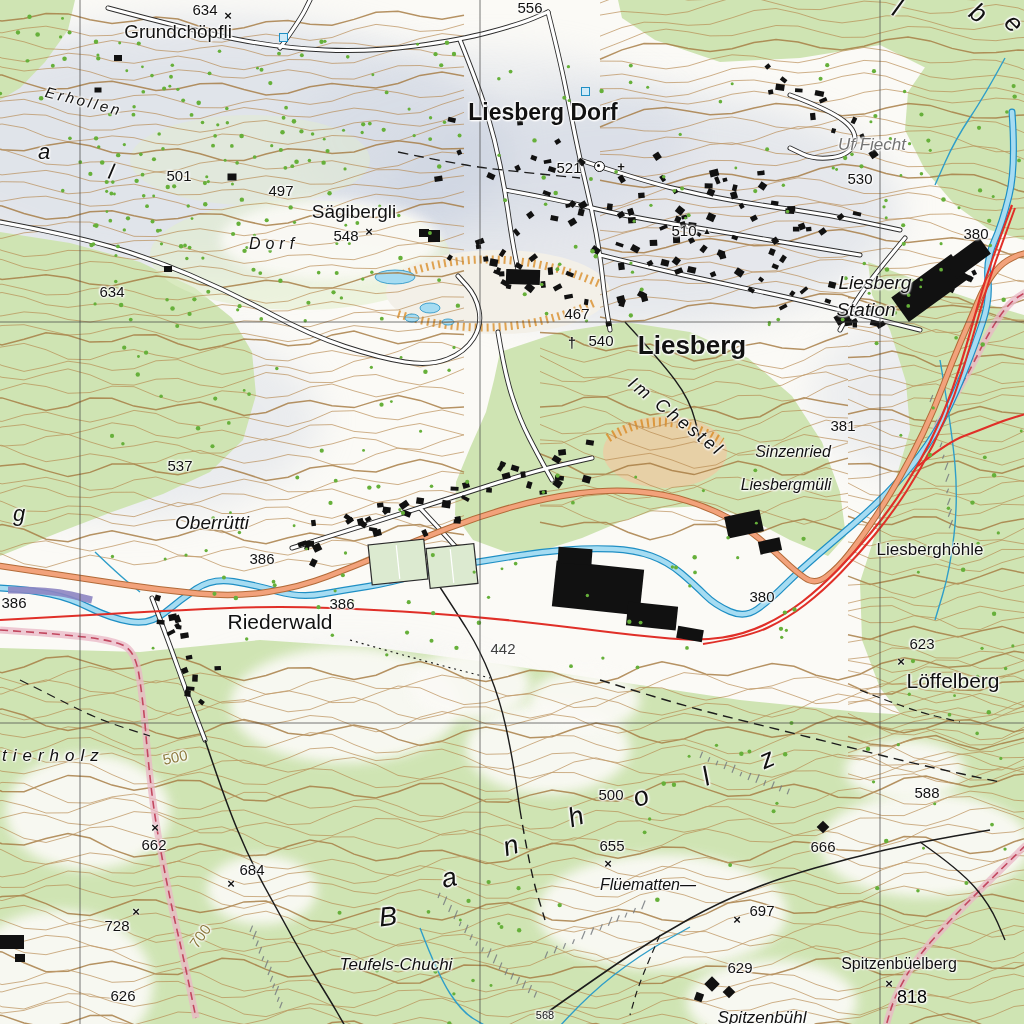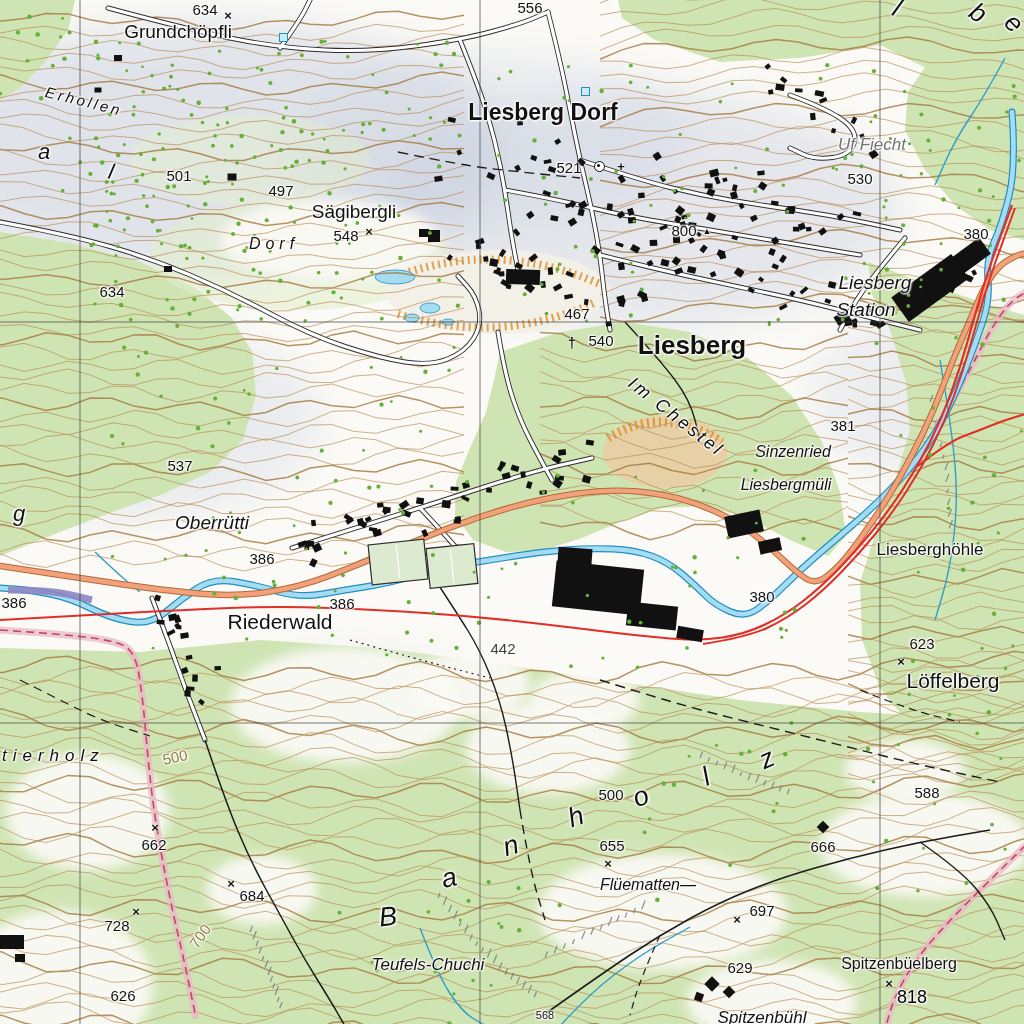--- a/index.html
+++ b/index.html
@@ -1069,21 +1069,21 @@
       <div class="lbl" style="left: 875px; top: 283px; font-size: 19px; font-style: italic; color: rgb(17, 17, 17); transform: translate(-50%, -50%) rotate(0deg);">Liesberg</div>
       <div class="lbl" style="left: 866px; top: 310px; font-size: 19px; font-style: italic; color: rgb(17, 17, 17); transform: translate(-50%, -50%) rotate(0deg);">Station</div>
       <div class="lbl" style="left: 676px; top: 417px; font-size: 18px; font-style: italic; letter-spacing: 3px; color: rgb(17, 17, 17); transform: translate(-50%, -50%) rotate(38deg);">Im Chestel</div>
       <div class="lbl" style="left: 793px; top: 452px; font-size: 16px; font-style: italic; color: rgb(17, 17, 17); transform: translate(-50%, -50%) rotate(0deg);">Sinzenried</div>
       <div class="lbl" style="left: 786px; top: 485px; font-size: 16px; font-style: italic; color: rgb(17, 17, 17); transform: translate(-50%, -50%) rotate(0deg);">Liesbergmüli</div>
       <div class="lbl" style="left: 930px; top: 550px; font-size: 17px; color: rgb(17, 17, 17); transform: translate(-50%, -50%) rotate(0deg);">Liesberghöhle</div>
       <div class="lbl" style="left: 212px; top: 523px; font-size: 19px; font-style: italic; color: rgb(17, 17, 17); transform: translate(-50%, -50%) rotate(0deg);">Oberrütti</div>
       <div class="lbl" style="left: 280px; top: 622px; font-size: 21px; color: rgb(17, 17, 17); transform: translate(-50%, -50%) rotate(0deg);">Riederwald</div>
       <div class="lbl" style="left: 953px; top: 681px; font-size: 21px; color: rgb(17, 17, 17); transform: translate(-50%, -50%) rotate(0deg);">Löffelberg</div>
       <div class="lbl" style="left: 648px; top: 885px; font-size: 16px; font-style: italic; color: rgb(17, 17, 17); transform: translate(-50%, -50%) rotate(0deg);">Flüematten—</div>
-      <div class="lbl" style="left: 396px; top: 965px; font-size: 17px; font-style: italic; color: rgb(17, 17, 17); transform: translate(-50%, -50%) rotate(0deg); margin-left: 32px;">Teufels-Chuchi</div>
+      <div class="lbl" style="left: 396px; top: 965px; font-size: 17px; font-style: italic; color: rgb(17, 17, 17); transform: translate(-50%, -50%) rotate(0deg);">Teufels-Chuchi</div>
       <div class="lbl" style="left: 899px; top: 964px; font-size: 16px; color: rgb(17, 17, 17); transform: translate(-50%, -50%) rotate(0deg); text-align: center;">Spitzenbüelberg</div>
       <div class="lbl" style="left: 762px; top: 1018px; font-size: 17px; font-style: italic; color: rgb(17, 17, 17); transform: translate(-50%, -50%) rotate(0deg);">Spitzenbühl</div>
       <div class="lbl" style="left: 388px; top: 917px; font-size: 27px; font-style: italic; color: rgb(17, 17, 17); transform: translate(-50%, -50%) rotate(-6deg);">B</div>
       <div class="lbl" style="left: 449px; top: 878px; font-size: 27px; font-style: italic; color: rgb(17, 17, 17); transform: translate(-50%, -50%) rotate(-12deg);">a</div>
       <div class="lbl" style="left: 511px; top: 846px; font-size: 27px; font-style: italic; color: rgb(17, 17, 17); transform: translate(-50%, -50%) rotate(-16deg);">n</div>
       <div class="lbl" style="left: 576px; top: 817px; font-size: 27px; font-style: italic; color: rgb(17, 17, 17); transform: translate(-50%, -50%) rotate(-18deg);">h</div>
       <div class="lbl" style="left: 641px; top: 797px; font-size: 27px; font-style: italic; color: rgb(17, 17, 17); transform: translate(-50%, -50%) rotate(-20deg);">o</div>
       <div class="lbl" style="left: 706px; top: 777px; font-size: 27px; font-style: italic; color: rgb(17, 17, 17); transform: translate(-50%, -50%) rotate(-22deg);">l</div>
       <div class="lbl" style="left: 767px; top: 759px; font-size: 27px; font-style: italic; color: rgb(17, 17, 17); transform: translate(-50%, -50%) rotate(-24deg);">z</div>
       <div class="lbl" style="left: 2px; top: 756px; font-size: 17px; font-style: italic; letter-spacing: 6px; color: rgb(17, 17, 17); transform: translate(0px, -50%) rotate(0deg);">tierholz</div>
@@ -1094,36 +1094,36 @@
       <div class="lbl" style="left: 978px; top: 13px; font-size: 26px; font-style: italic; color: rgb(17, 17, 17); transform: translate(-50%, -50%) rotate(35deg);">b</div>
       <div class="lbl" style="left: 1014px; top: 23px; font-size: 26px; font-style: italic; color: rgb(17, 17, 17); transform: translate(-50%, -50%) rotate(45deg);">e</div>
       <div class="lbl" style="left: 205px; top: 9px; font-size: 15px; color: rgb(17, 17, 17); transform: translate(-50%, -50%) rotate(0deg);">634</div>
       <div class="lbl" style="left: 530px; top: 7px; font-size: 15px; color: rgb(17, 17, 17); transform: translate(-50%, -50%) rotate(0deg);">556</div>
       <div class="lbl" style="left: 179px; top: 175px; font-size: 15px; color: rgb(17, 17, 17); transform: translate(-50%, -50%) rotate(0deg);">501</div>
       <div class="lbl" style="left: 281px; top: 190px; font-size: 15px; color: rgb(17, 17, 17); transform: translate(-50%, -50%) rotate(0deg);">497</div>
       <div class="lbl" style="left: 346px; top: 235px; font-size: 15px; color: rgb(17, 17, 17); transform: translate(-50%, -50%) rotate(0deg);">548</div>
       <div class="lbl" style="left: 112px; top: 291px; font-size: 15px; color: rgb(17, 17, 17); transform: translate(-50%, -50%) rotate(0deg);">634</div>
       <div class="lbl" style="left: 569px; top: 167px; font-size: 15px; color: rgb(17, 17, 17); transform: translate(-50%, -50%) rotate(0deg);">521</div>
       <div class="lbl" style="left: 860px; top: 178px; font-size: 15px; color: rgb(17, 17, 17); transform: translate(-50%, -50%) rotate(0deg);">530</div>
-      <div class="lbl" style="left: 684px; top: 230px; font-size: 15px; color: rgb(17, 17, 17); transform: translate(-50%, -50%) rotate(0deg);">800</div>
+      <div class="lbl" style="left: 684px; top: 230px; font-size: 15px; color: rgb(17, 17, 17); transform: translate(-50%, -50%) rotate(0deg);">510</div>
       <div class="lbl" style="left: 577px; top: 313px; font-size: 15px; color: rgb(17, 17, 17); transform: translate(-50%, -50%) rotate(0deg);">467</div>
       <div class="lbl" style="left: 601px; top: 340px; font-size: 15px; color: rgb(17, 17, 17); transform: translate(-50%, -50%) rotate(0deg);">540</div>
       <div class="lbl" style="left: 976px; top: 233px; font-size: 15px; color: rgb(17, 17, 17); transform: translate(-50%, -50%) rotate(0deg);">380</div>
       <div class="lbl" style="left: 843px; top: 425px; font-size: 15px; color: rgb(17, 17, 17); transform: translate(-50%, -50%) rotate(0deg);">381</div>
       <div class="lbl" style="left: 180px; top: 465px; font-size: 15px; color: rgb(17, 17, 17); transform: translate(-50%, -50%) rotate(0deg);">537</div>
       <div class="lbl" style="left: 262px; top: 558px; font-size: 15px; color: rgb(17, 17, 17); transform: translate(-50%, -50%) rotate(0deg);">386</div>
       <div class="lbl" style="left: 14px; top: 602px; font-size: 15px; color: rgb(17, 17, 17); transform: translate(-50%, -50%) rotate(0deg);">386</div>
       <div class="lbl" style="left: 342px; top: 603px; font-size: 15px; color: rgb(17, 17, 17); transform: translate(-50%, -50%) rotate(0deg);">386</div>
       <div class="lbl" style="left: 503px; top: 648px; font-size: 15px; color: #404040; transform: translate(-50%, -50%) rotate(0deg);">442</div>
       <div class="lbl" style="left: 762px; top: 596px; font-size: 15px; color: rgb(17, 17, 17); transform: translate(-50%, -50%) rotate(0deg);">380</div>
       <div class="lbl" style="left: 922px; top: 643px; font-size: 15px; color: rgb(17, 17, 17); transform: translate(-50%, -50%) rotate(0deg);">623</div>
       <div class="lbl" style="left: 927px; top: 792px; font-size: 15px; color: rgb(17, 17, 17); transform: translate(-50%, -50%) rotate(0deg);">588</div>
       <div class="lbl" style="left: 823px; top: 846px; font-size: 15px; color: rgb(17, 17, 17); transform: translate(-50%, -50%) rotate(0deg);">666</div>
       <div class="lbl" style="left: 154px; top: 844px; font-size: 15px; color: rgb(17, 17, 17); transform: translate(-50%, -50%) rotate(0deg);">662</div>
-      <div class="lbl" style="left: 252px; top: 895px; font-size: 15px; color: rgb(17, 17, 17); transform: translate(-50%, -50%) rotate(0deg);">684</div>
+      <div class="lbl" style="left: 252px; top: 869px; font-size: 15px; color: rgb(17, 17, 17); transform: translate(-50%, -50%) rotate(0deg);">684</div>
       <div class="lbl" style="left: 117px; top: 925px; font-size: 15px; color: rgb(17, 17, 17); transform: translate(-50%, -50%) rotate(0deg);">728</div>
       <div class="lbl" style="left: 123px; top: 995px; font-size: 15px; color: rgb(17, 17, 17); transform: translate(-50%, -50%) rotate(0deg);">626</div>
       <div class="lbl" style="left: 611px; top: 794px; font-size: 15px; color: rgb(17, 17, 17); transform: translate(-50%, -50%) rotate(0deg);">500</div>
       <div class="lbl" style="left: 612px; top: 845px; font-size: 15px; color: rgb(17, 17, 17); transform: translate(-50%, -50%) rotate(0deg);">655</div>
       <div class="lbl" style="left: 762px; top: 910px; font-size: 15px; color: rgb(17, 17, 17); transform: translate(-50%, -50%) rotate(0deg);">697</div>
       <div class="lbl" style="left: 740px; top: 967px; font-size: 15px; color: rgb(17, 17, 17); transform: translate(-50%, -50%) rotate(0deg);">629</div>
       <div class="lbl" style="left: 912px; top: 997px; font-size: 18px; color: #000000; transform: translate(-50%, -50%) rotate(0deg);">818</div>
       <div class="lbl" style="left: 545px; top: 1015px; font-size: 11px; color: rgb(17, 17, 17); transform: translate(-50%, -50%) rotate(0deg);">568</div>
       <div class="lbl" style="left: 175px; top: 757px; font-size: 15px; color: rgb(141, 123, 62); transform: translate(-50%, -50%) rotate(-12deg);">500</div>
       <div class="lbl" style="left: 200px; top: 936px; font-size: 15px; color: rgb(141, 123, 62); transform: translate(-50%, -50%) rotate(-55deg);">700</div>

